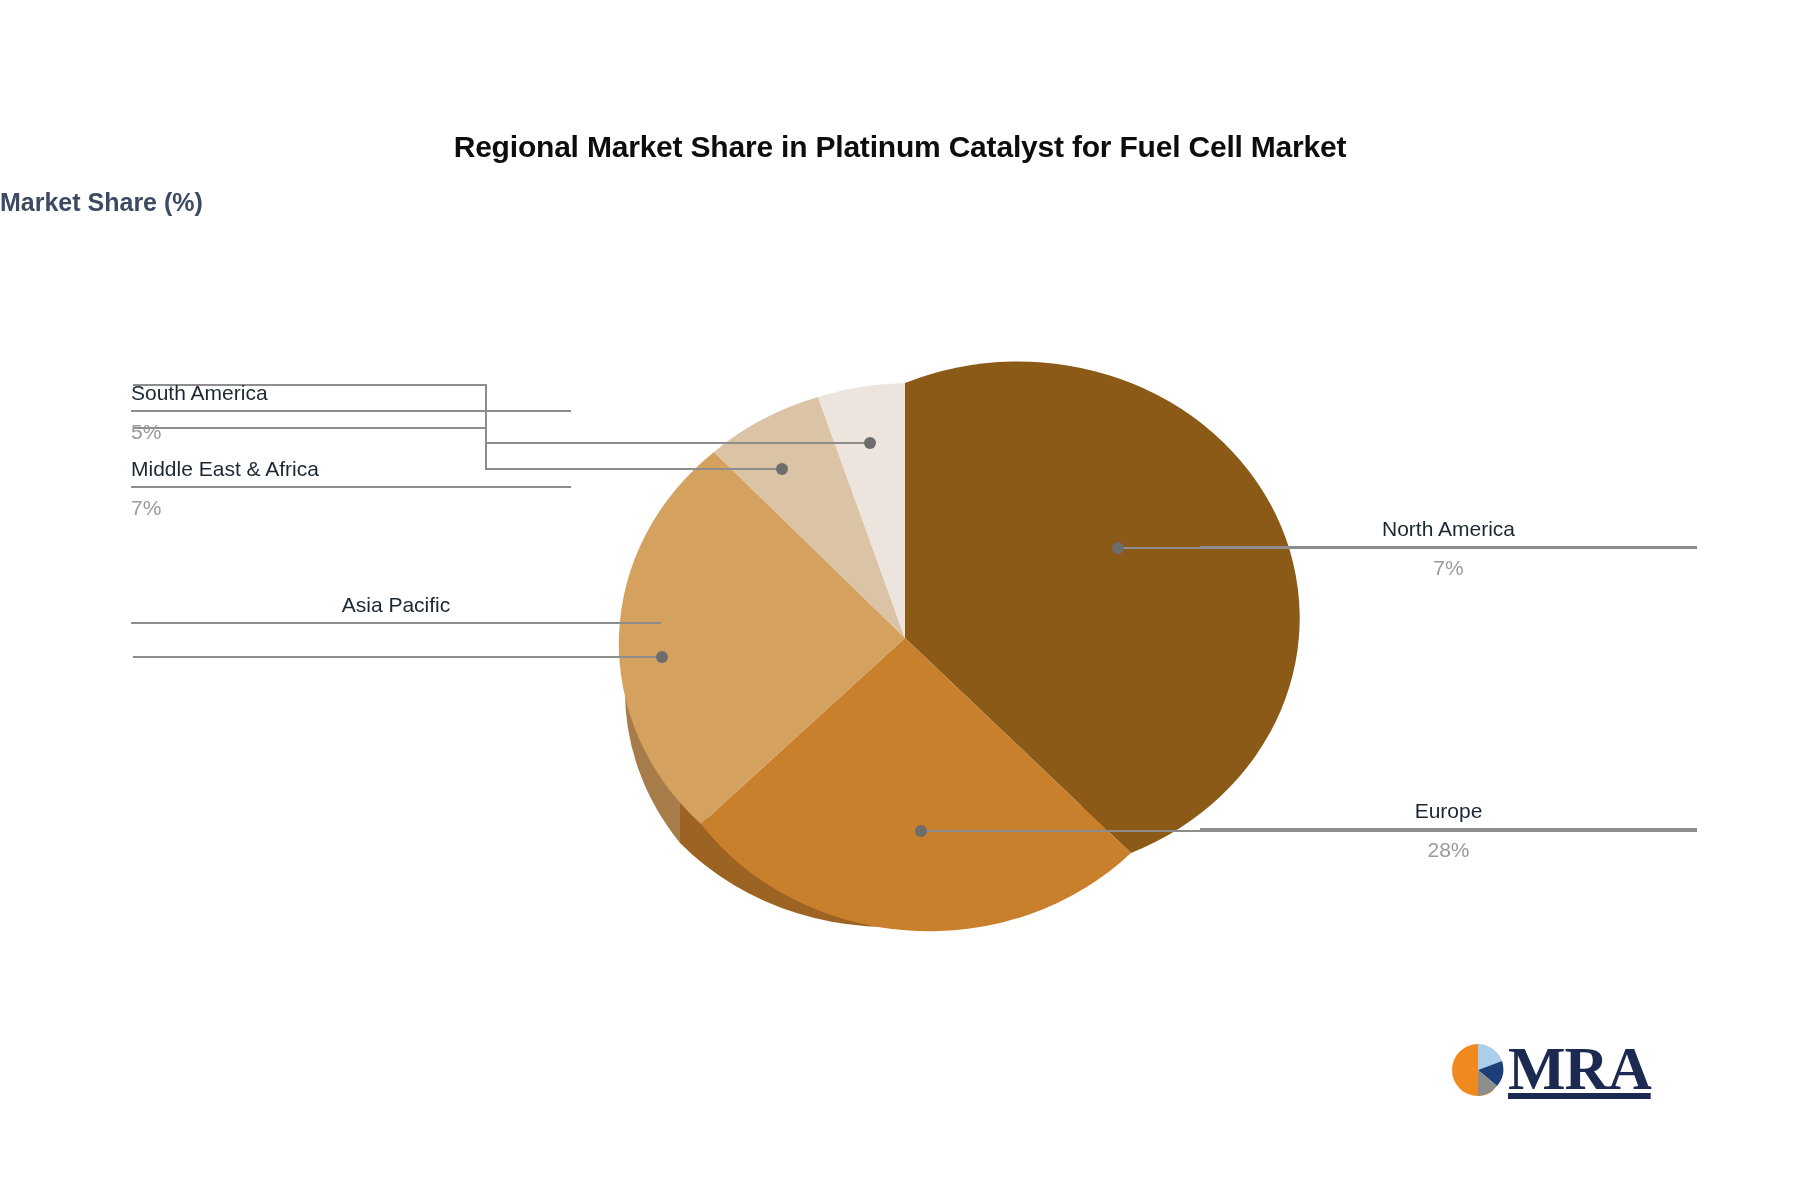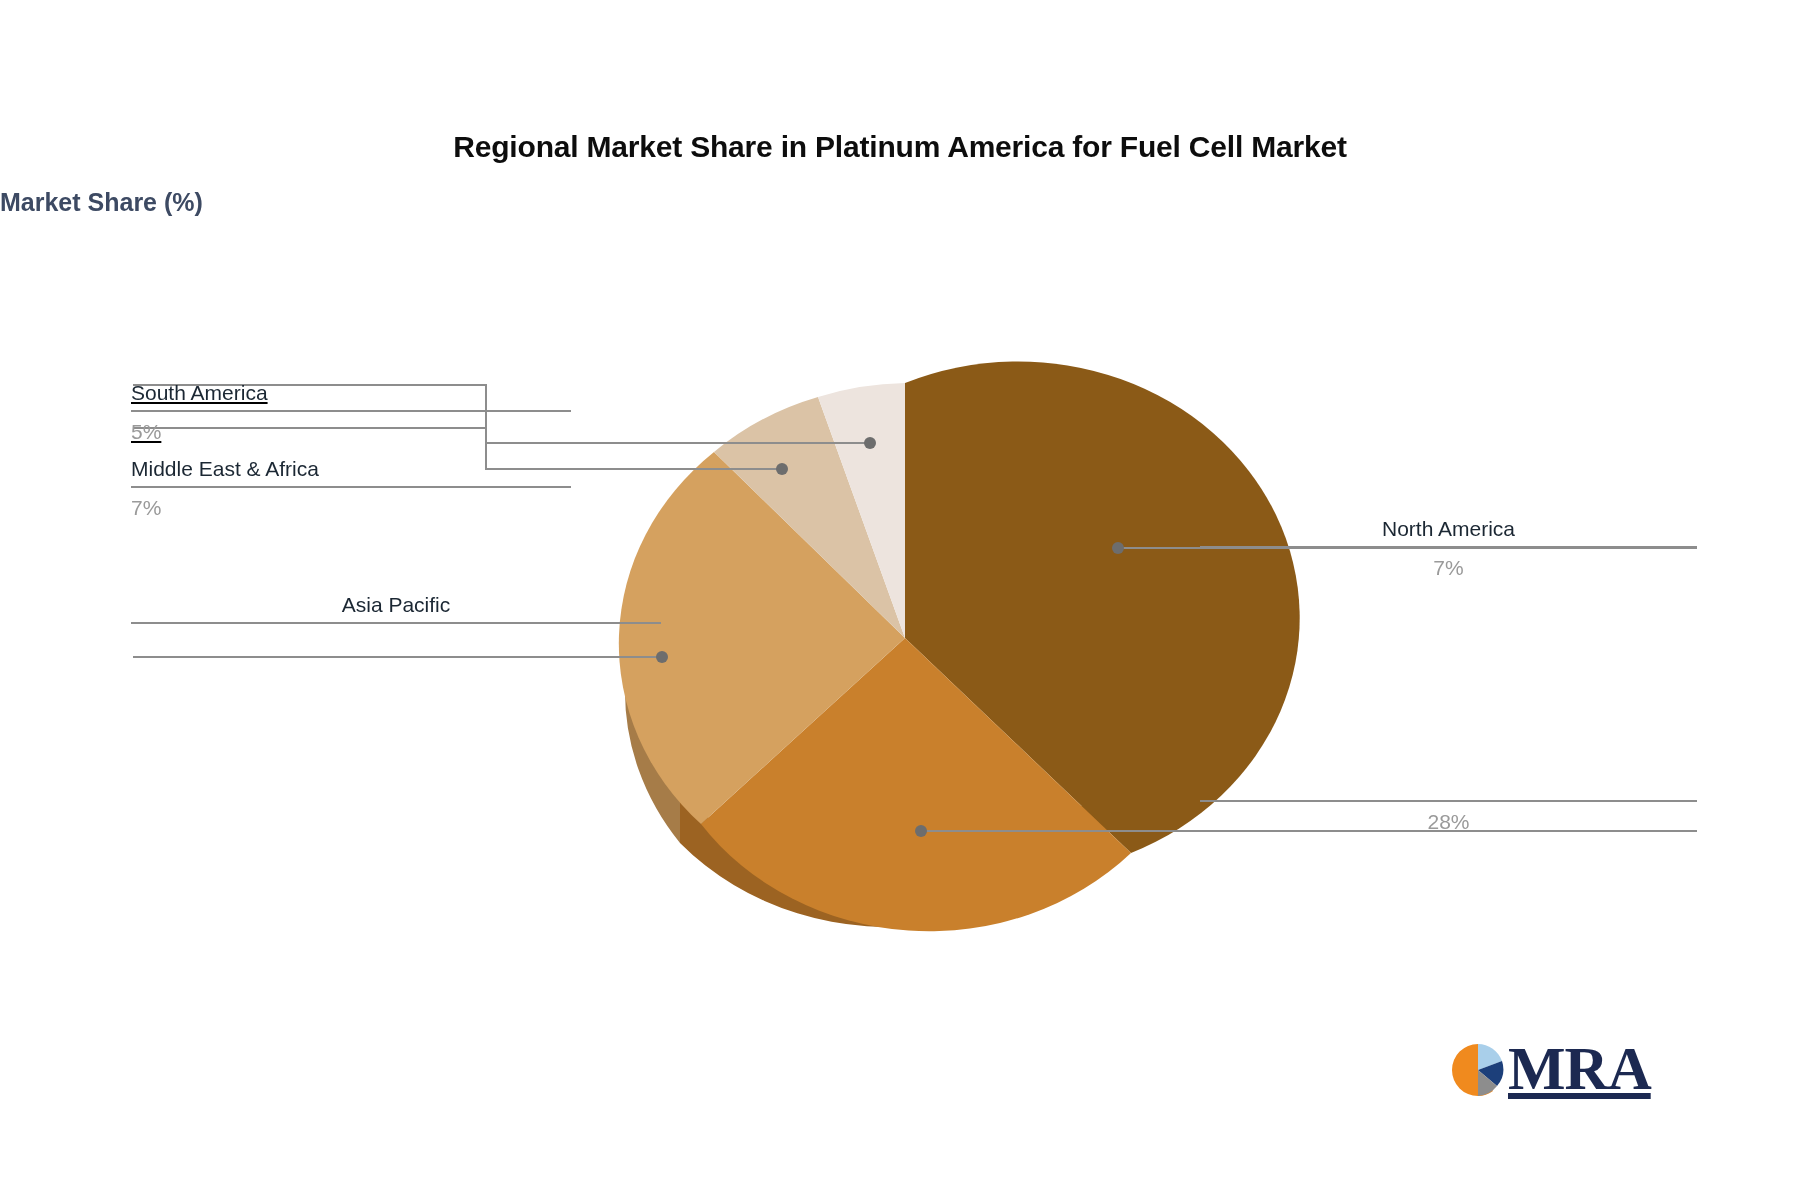--- a/index.html
+++ b/index.html
@@ -90,21 +90,21 @@
     color: #1c2951;
     letter-spacing: -1px;
     text-decoration: underline;
   }
 </style>
 </head>
 <body>
 
 <div id="canvas">
 
-  <div id="chart-title">Regional Market Share in Platinum America for Fuel Cell Market</div>
+  <div id="chart-title">Regional Market Share in Platinum Catalyst for Fuel Cell Market</div>
   <div id="chart-subtitle">Market Share (%)</div>
 
   <svg id="pie-svg" width="1800" height="1196">
 
     <g>
 
       <path d="M 625,638 L 625,688 A 280,255 0 0 0 680,843 L 680,793 A 280,255 0 0 1 625,638 Z" fill="#A67C48"></path>
 
       <path d="M 680,793 L 680,843 A 280,255 0 0 0 1148,766 L 1148,716 A 280,255 0 0 1 680,793 Z" fill="#9C6322"></path>
 
@@ -136,21 +136,21 @@
       <circle cx="662" cy="657" r="6" fill="#6d6d6d" stroke="none"></circle>
 
       <path d="M 1118,548 L 1697,548"></path>
       <circle cx="1118" cy="548" r="6" fill="#6d6d6d" stroke="none"></circle>
 
       <path d="M 921,831 L 1697,831"></path>
       <circle cx="921" cy="831" r="6" fill="#6d6d6d" stroke="none"></circle>
     </g>
   </svg>
 
-  <div class="callout left" style="left:131px; top:382px; width:440px;text-decoration:underline;">
+  <div class="callout left" style="left:131px; top:382px; width:440px;">
     <div class="cl-name">South America</div>
     <div class="cl-rule"></div>
     <div class="cl-value">5%</div>
   </div>
 
   <div class="callout left" style="left:131px; top:458px; width:440px;">
     <div class="cl-name">Middle East &amp; Africa</div>
     <div class="cl-rule"></div>
     <div class="cl-value">7%</div>
   </div>
@@ -160,20 +160,21 @@
     <div class="cl-rule"></div>
   </div>
 
   <div class="callout right" style="left:1200px; top:518px; width:497px;">
     <div class="cl-name">North America</div>
     <div class="cl-rule"></div>
     <div class="cl-value">7%</div>
   </div>
 
   <div class="callout right" style="left:1200px; top:800px; width:497px;">
+    <div class="cl-name">Europe</div>
     <div class="cl-rule"></div>
     <div class="cl-value">28%</div>
   </div>
 
   <div id="logo">
     <svg class="logo-mark" width="52" height="52" viewBox="0 0 52 52">
 
       <path d="M26,26 L26,0 A26,26 0 1 0 26,52 A26,26 0 0 0 41,47 Z" fill="#F08A1E"></path>
 
       <path d="M26,26 L26,0 A26,26 0 0 1 50,17 Z" fill="#A9CFEA"></path>

